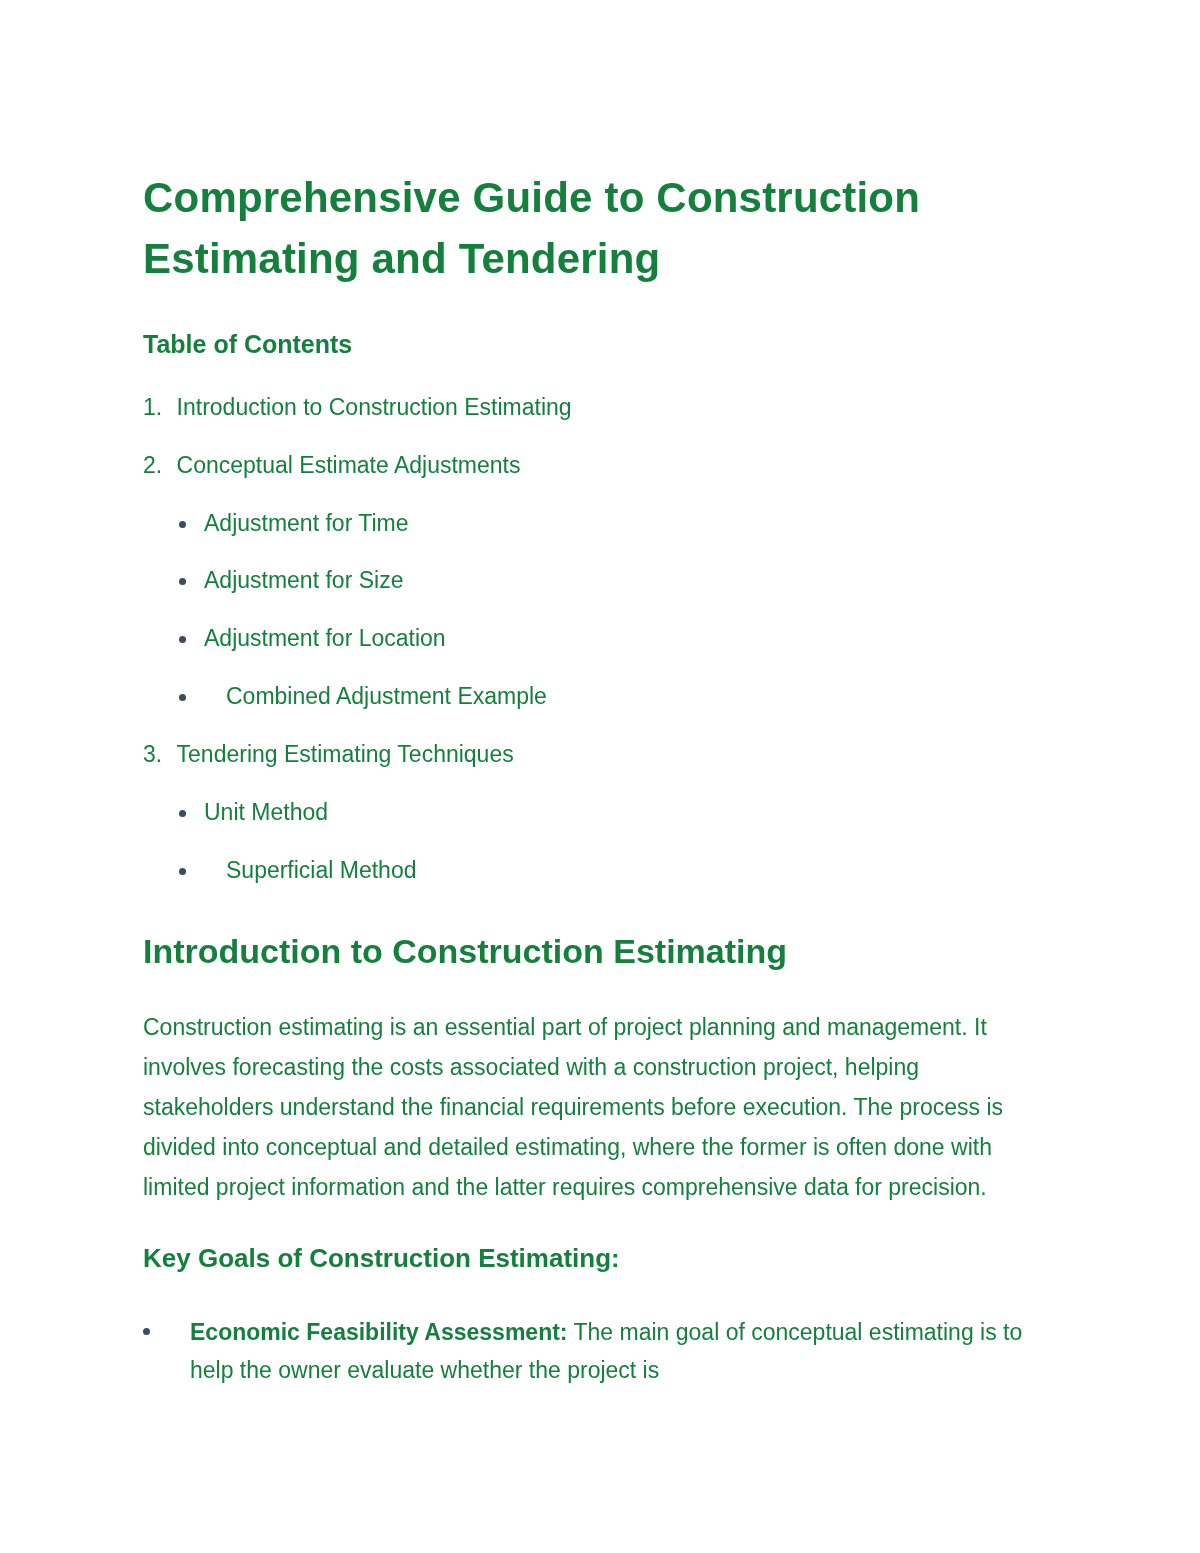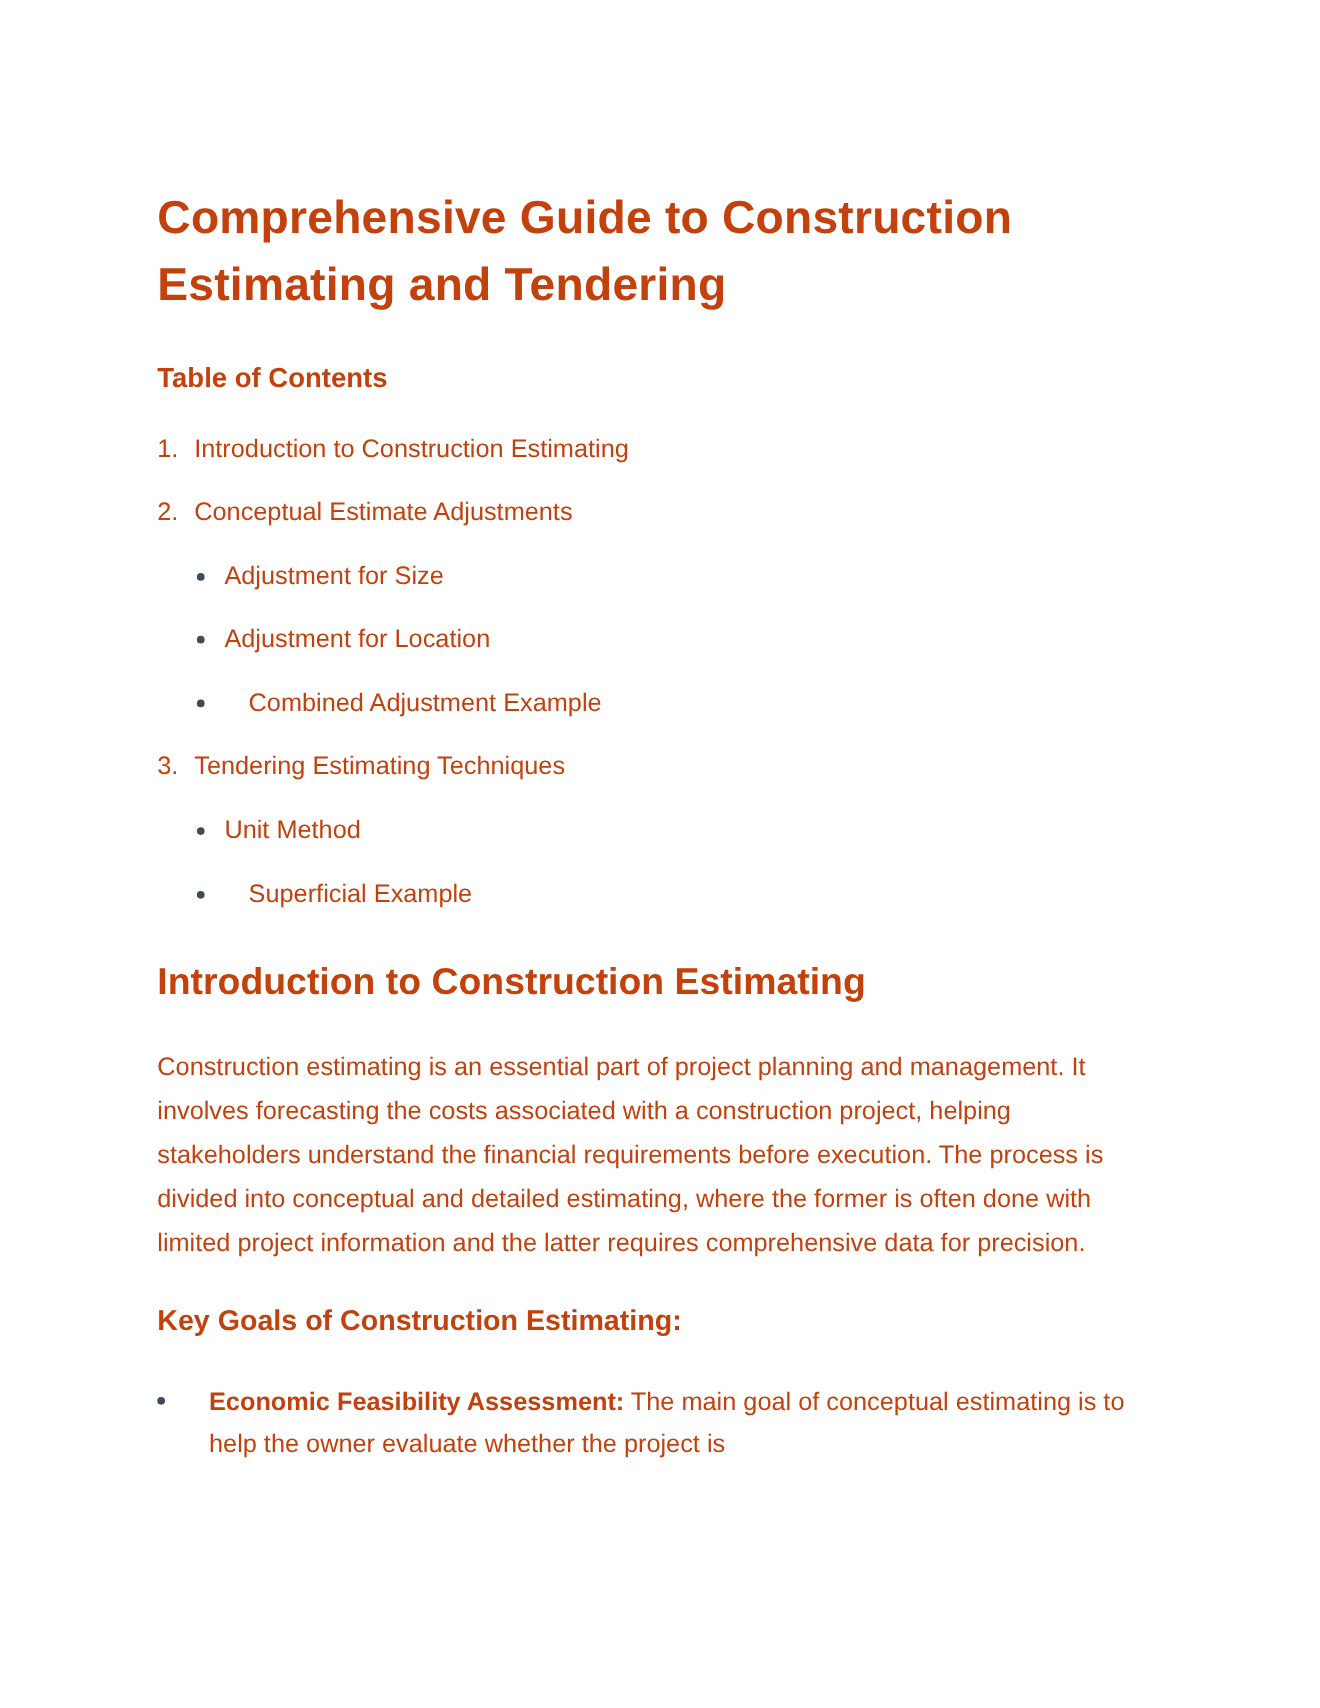--- a/index.html
+++ b/index.html
@@ -5,21 +5,21 @@
   * { margin: 0; padding: 0; box-sizing: border-box; }
   html, body {
     background: #ffffff;
     font-family: "Liberation Sans", sans-serif;
   }
   .page {
     position: relative;
     width: 1200px;
     height: 1553px;
     background: #ffffff;
-    color: #c2410c;
+    color: #15803d;
     padding: 168px 168px 40px 143px;
     overflow: hidden;
   }
   h1.doc-title {
     font-size: 42px;
     font-weight: bold;
     line-height: 1.45;
     letter-spacing: 0.2px;
     margin: 0 0 40px 0;
   }
@@ -91,20 +91,24 @@
 
     <div class="toc-item">
       <span class="num">1. </span><span class="lbl">Introduction to Construction Estimating</span>
     </div>
 
     <div class="toc-item">
       <span class="num">2. </span><span class="lbl">Conceptual Estimate Adjustments</span>
       <div class="toc-sub">
         <div class="bullet-row">
           <span class="dot"></span>
+          <span>Adjustment for Time</span>
+        </div>
+        <div class="bullet-row">
+          <span class="dot"></span>
           <span>Adjustment for Size</span>
         </div>
         <div class="bullet-row">
           <span class="dot"></span>
           <span>Adjustment for Location</span>
         </div>
         <div class="bullet-row">
           <span class="dot"></span>
           <span>Combined Adjustment Example</span>
         </div>
@@ -113,21 +117,21 @@
 
     <div class="toc-item">
       <span class="num">3. </span><span class="lbl">Tendering Estimating Techniques</span>
       <div class="toc-sub">
         <div class="bullet-row">
           <span class="dot"></span>
           <span>Unit Method</span>
         </div>
         <div class="bullet-row">
           <span class="dot"></span>
-          <span>Superficial Example</span>
+          <span>Superficial Method</span>
         </div>
       </div>
     </div>
 
   </div>
 
   <h2 class="section-heading">Introduction to Construction Estimating</h2>
 
   <p class="body-paragraph">Construction estimating is an essential part of project planning and management. It involves forecasting the costs associated with a construction project, helping stakeholders understand the financial requirements before execution. The process is divided into conceptual and detailed estimating, where the former is often done with limited project information and the latter requires comprehensive data for precision.</p>
 

